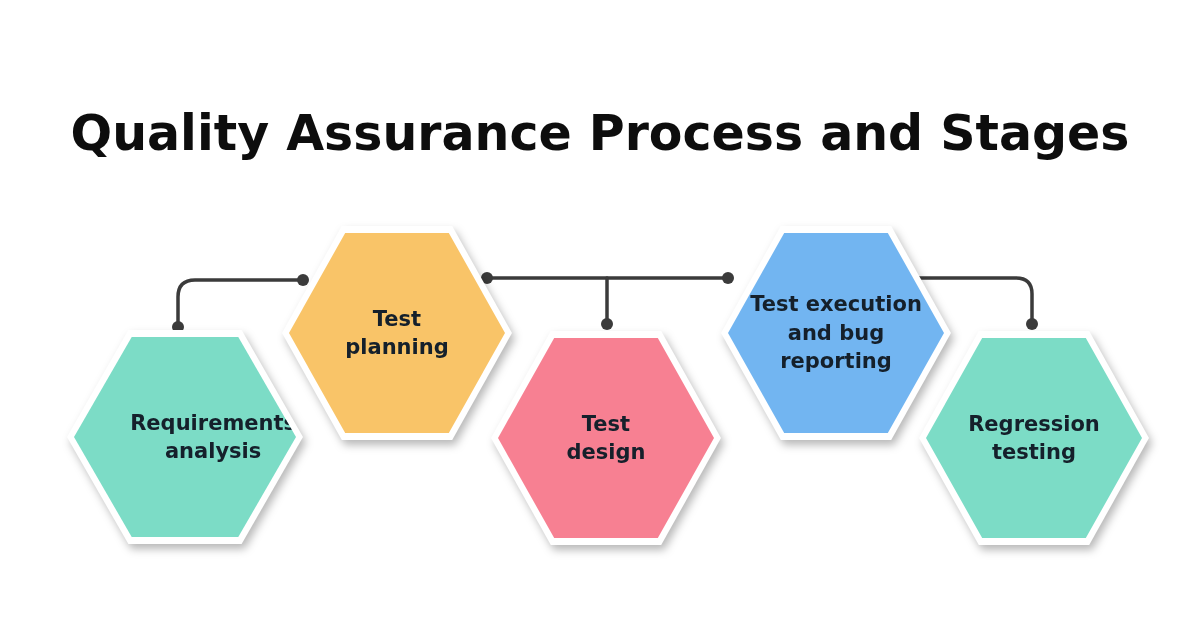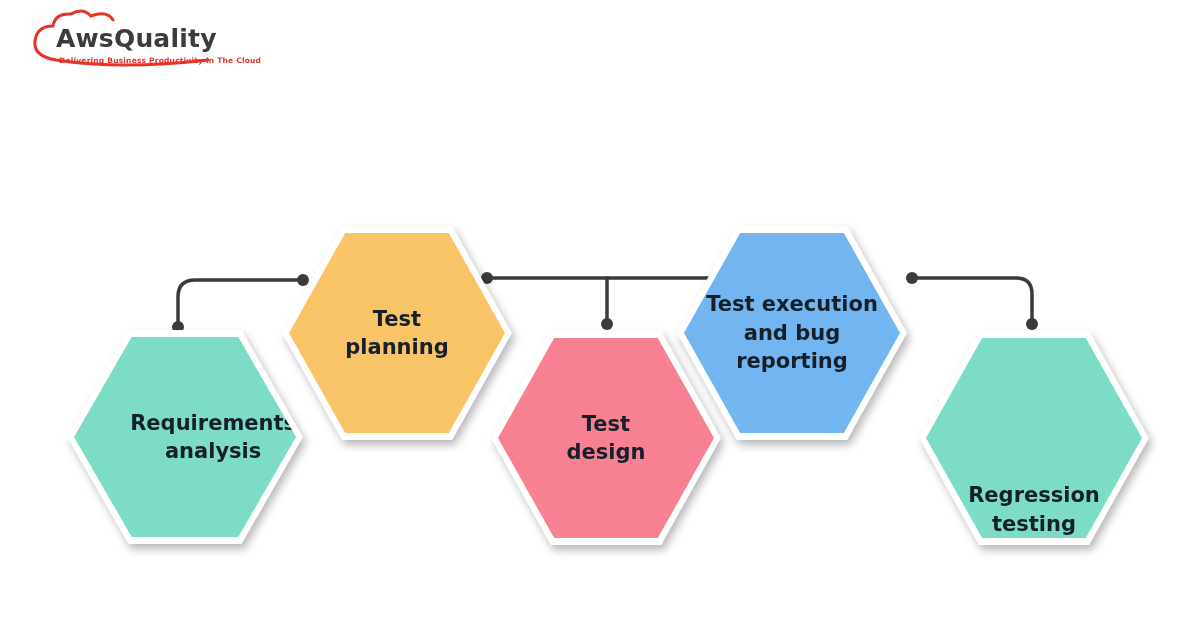--- a/index.html
+++ b/index.html
@@ -44,36 +44,30 @@
     display:flex;align-items:center;justify-content:center;
   }
   .hex-label{
     font-size:21px;font-weight:bold;color:#15202b;text-align:center;
     line-height:1.35;white-space:pre-line;
   }
 
   .hex1{left:67px;top:330px;width:236px;}
   .hex2{left:282px;top:226px;}
   .hex3{left:491px;top:331px;}
-  .hex4{left:677px;top:226px;}
+  .hex4{left:721px;top:226px;}
   .hex5{left:919px;top:331px;}
 </style>
 </head>
 <body>
 
 <div class="canvas">
 
-  <div class="logo">
-    <svg width="210" height="66" viewBox="0 0 210 66">
-      <path d="M 182 52 Q 95 62 30 52 Q 7 48 9 33 Q 11 18 27 18 Q 29 5 45 6 Q 57 -1 65 8 Q 81 2 87 12" fill="none" stroke-width="3" stroke-linecap="round" stroke="#e63229"></path>
-    </svg>
-    <div class="logo-text">AwsQuality</div>
-    <div class="logo-tagline">Delivering Business Productivity In The Cloud</div>
-  </div>
 
+  <div class="page-title">Quality Assurance Process and Stages</div>
 
   <svg class="connectors" width="1200" height="628" viewBox="0 0 1200 628">
 
     <path d="M 178 327 L 178 297 Q 178 280 195 280 L 303 280" fill="none" stroke-width="3.5" stroke-linecap="round" stroke="#3b3b3b"></path>
     <circle cx="178" cy="327" r="6" fill="#3b3b3b"></circle>
     <circle cx="303" cy="280" r="6" fill="#3b3b3b"></circle>
 
     <path d="M 487 278 L 728 278" fill="none" stroke-width="3.5" stroke-linecap="round" stroke="#3b3b3b"></path>
     <path d="M 607 278 L 607 324" fill="none" stroke-width="3.5" stroke-linecap="round" stroke="#3b3b3b"></path>
     <circle cx="487" cy="278" r="6" fill="#3b3b3b"></circle>
@@ -117,20 +111,20 @@
       <div class="hex-inner" style="background: rgb(114, 181, 241);">
         <div class="hex-label">Test execution
 and bug
 reporting</div>
       </div>
     </div>
   </div>
 
   <div class="hex-wrap hex5">
     <div class="hex-outer">
-      <div class="hex-inner" style="background: rgb(124, 220, 198); align-items: flex-end;">
+      <div class="hex-inner" style="background: rgb(124, 220, 198);">
         <div class="hex-label">Regression
 testing</div>
       </div>
     </div>
   </div>
 
 </div>
 
 </body></html>

